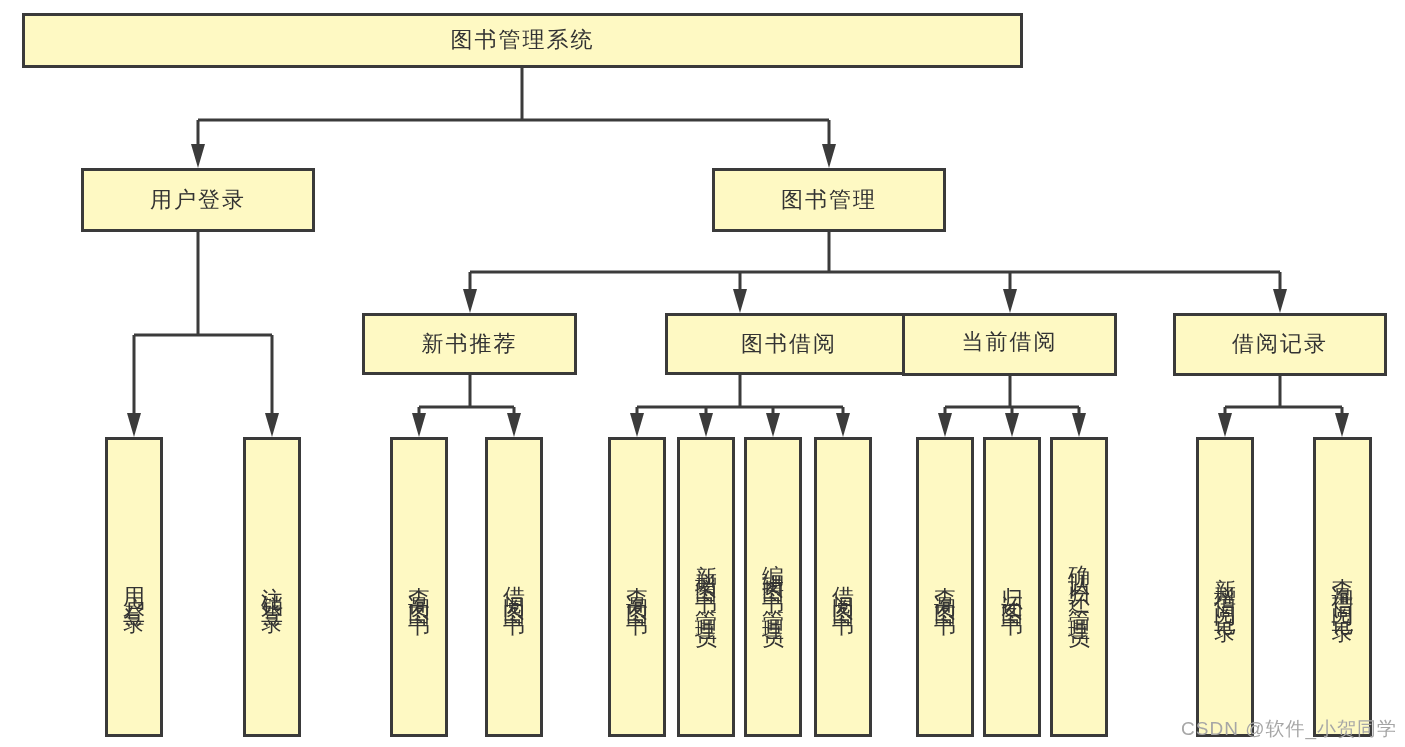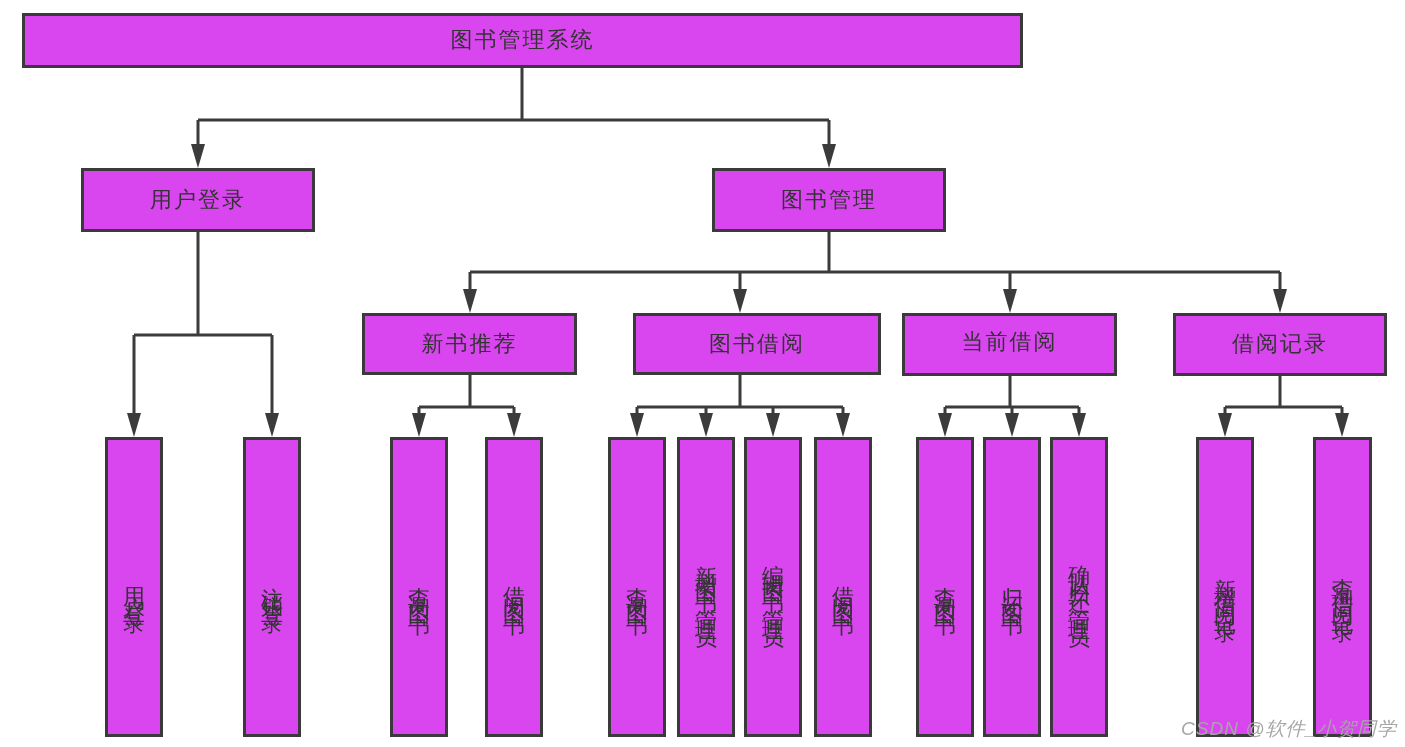--- a/index.html
+++ b/index.html
@@ -14,21 +14,21 @@
     width:1405px;height:747px;
     background:var(--background);
     font-family:"Liberation Sans","DejaVu Sans",sans-serif;
   }
   .stage{position:relative;width:1405px;height:747px;overflow:hidden;background:var(--background);}
   svg.connectors{position:absolute;left:0;top:0;width:1405px;height:747px;pointer-events:none;}
   svg.connectors path{stroke:var(--line);stroke-width:3;fill:none;}
   svg.connectors polygon{fill:var(--line);stroke:none;}
   .node{
     position:absolute;
-    background:#d946ef;
+    background:#fef9c3;
     border:3px solid var(--box-border);
     box-sizing:border-box;
     display:flex;align-items:center;justify-content:center;
     color:var(--text);
     font-size:22px;
     line-height:1.3;
     white-space:nowrap;
     letter-spacing:2px;
   }
   .node.v{
@@ -38,21 +38,20 @@
     line-height:1;
     font-size:22px;
   }
   .watermark{
     position:absolute;
     right:8px;bottom:5px;
     color:var(--watermark);
     font-size:19px;
     letter-spacing:1px;
     white-space:nowrap;
-    font-style:italic;
   }
 </style>
 </head>
 <body>
 
 <div class="stage">
 
   <svg class="connectors" viewBox="0 0 1405 747" aria-hidden="true">
 
     <path d="M522 68 V120 M198 120 H829 M198 120 V150 M829 120 V150"></path>
@@ -88,21 +87,21 @@
     <polygon points="1218,413 1232,413 1225,437"></polygon>
     <polygon points="1335,413 1349,413 1342,437"></polygon>
   </svg>
 
   <div class="node" style="left:22px;top:13px;width:1001px;height:55px;">图书管理系统</div>
 
   <div class="node" style="left:81px;top:168px;width:234px;height:64px;">用户登录</div>
   <div class="node" style="left:362px;top:313px;width:215px;height:62px;">新书推荐</div>
 
   <div class="node" style="left:712px;top:168px;width:234px;height:64px;">图书管理</div>
-  <div class="node" style="left:633px;top:313px;width:248px;height:62px;">图书借阅</div>
+  <div class="node" style="left:665px;top:313px;width:248px;height:62px;">图书借阅</div>
   <div class="node" style="left:902px;top:313px;width:215px;height:63px;font-family:Liberation Mono, monospace;">当前借阅</div>
   <div class="node" style="left:1173px;top:313px;width:214px;height:63px;">借阅记录</div>
 
   <div class="node v" style="left:105px;top:437px;width:58px;height:300px;">用户登录</div>
   <div class="node v" style="left:243px;top:437px;width:58px;height:300px;">注销登录</div>
 
   <div class="node v" style="left:390px;top:437px;width:58px;height:300px;">查询图书</div>
   <div class="node v" style="left:485px;top:437px;width:58px;height:300px;">借阅图书</div>
 
   <div class="node v" style="left:608px;top:437px;width:58px;height:300px;">查询图书</div>

